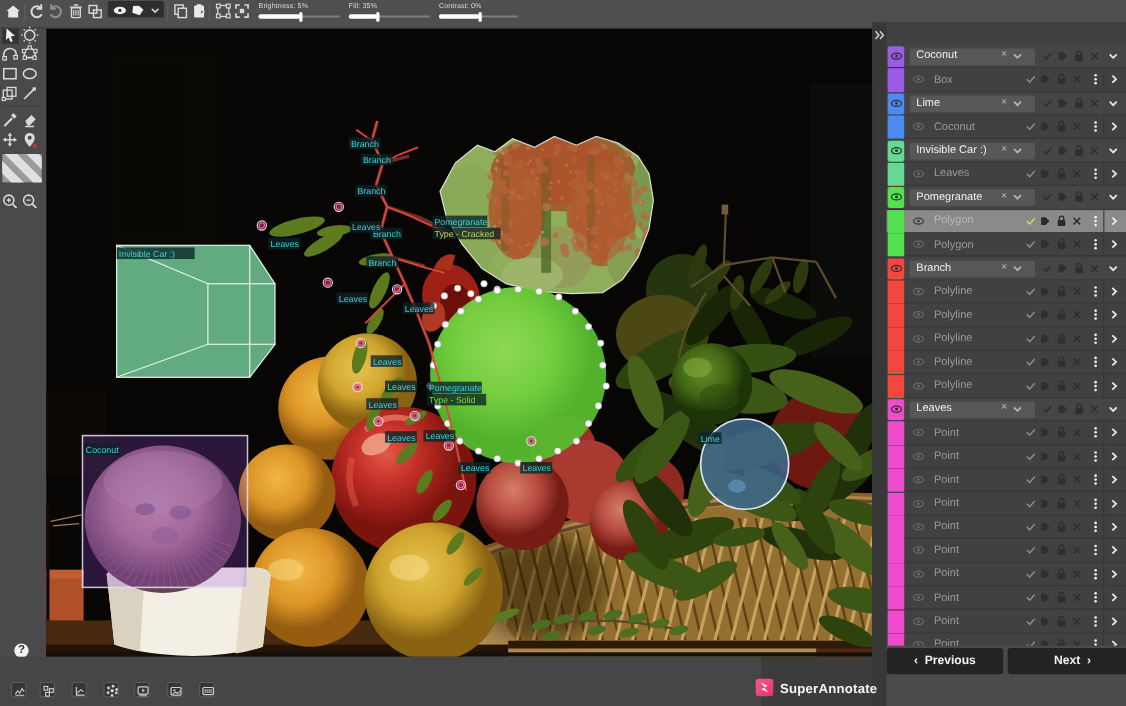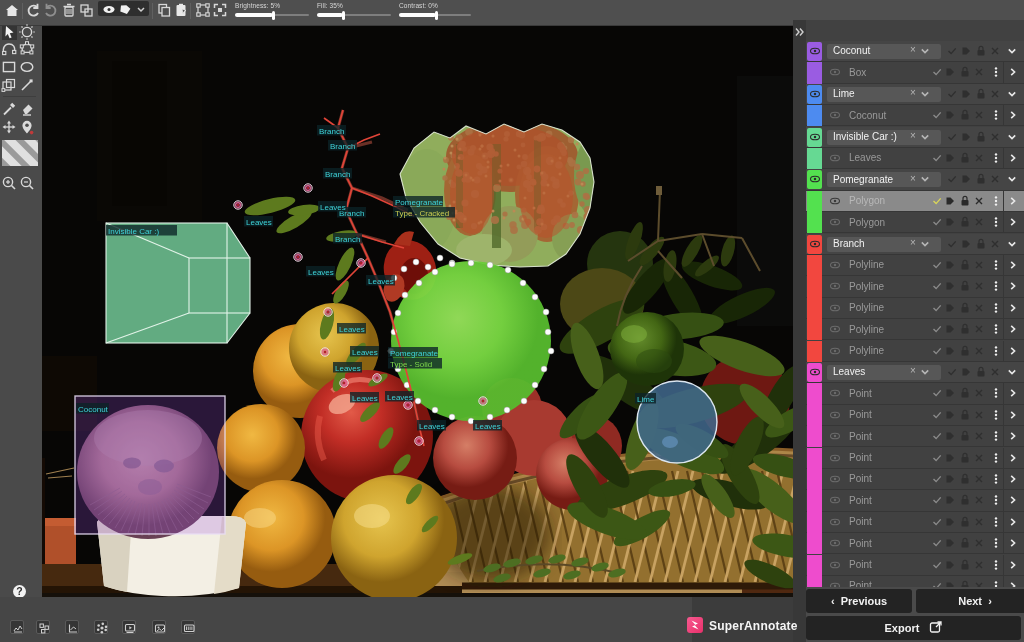--- a/index.html
+++ b/index.html
@@ -1367,25 +1367,20 @@
         <circle cx="5" cy="13.6" r="1.2" fill="#f0f0f0"></circle>
       </svg>
       <div style="position:absolute;left:197px;top:0;width:1px;height:100%;background:#363636"></div>
       <svg width="14" height="20" viewBox="0 0 14 20" style="position:absolute;left:200px;top:0px">
         <path d="M5.2 6.8 l3.4 3.2 -3.4 3.2" fill="none" stroke="#e8e8e8" stroke-width="1.6"></path>
       </svg>
     </div>
   <div id="pfoot">
     <div class="btn" style="left:0px;top:2px;width:106px;height:24px">‹&nbsp;&nbsp;Previous</div>
     <div class="btn" style="left:110px;top:2px;width:118px;height:24px">Next&nbsp;&nbsp;›</div>
-    <div class="btn" style="left:0px;top:29px;width:215px;height:24px">Export&nbsp;&nbsp;
-      <svg width="14" height="14" viewBox="0 0 14 14" style="vertical-align:-2px">
-          <rect x="1.5" y="3" width="9" height="9" rx="1.5" fill="none" stroke="#f2f2f2" stroke-width="1.3"></rect>
-          <path d="M7 7 L12 2 M8.5 2 H12 V5.5" stroke="#f2f2f2" stroke-width="1.3" fill="none"></path>
-        </svg></div>
   </div>
 </div>
 <div id="bottombar">
     <div style="position:absolute;left:10px;top:23px;width:14px;height:14px;background:#353535;border:1px solid #5a5a5a;border-radius:2px"></div>
     <svg width="14" height="14" viewBox="0 0 14 14" style="position:absolute;left:11px;top:24px">
       <path d="M3 10 l2 -3 2 2 2 -4 2 3" fill="none" stroke="#cfcfcf" stroke-width="1"></path>
       <path d="M3 11 h8" stroke="#cfcfcf" stroke-width="1"></path>
     </svg>
     <div style="position:absolute;left:36px;top:23px;width:14px;height:14px;background:#353535;border:1px solid #5a5a5a;border-radius:2px"></div>
     <svg width="14" height="14" viewBox="0 0 14 14" style="position:absolute;left:37px;top:24px">

